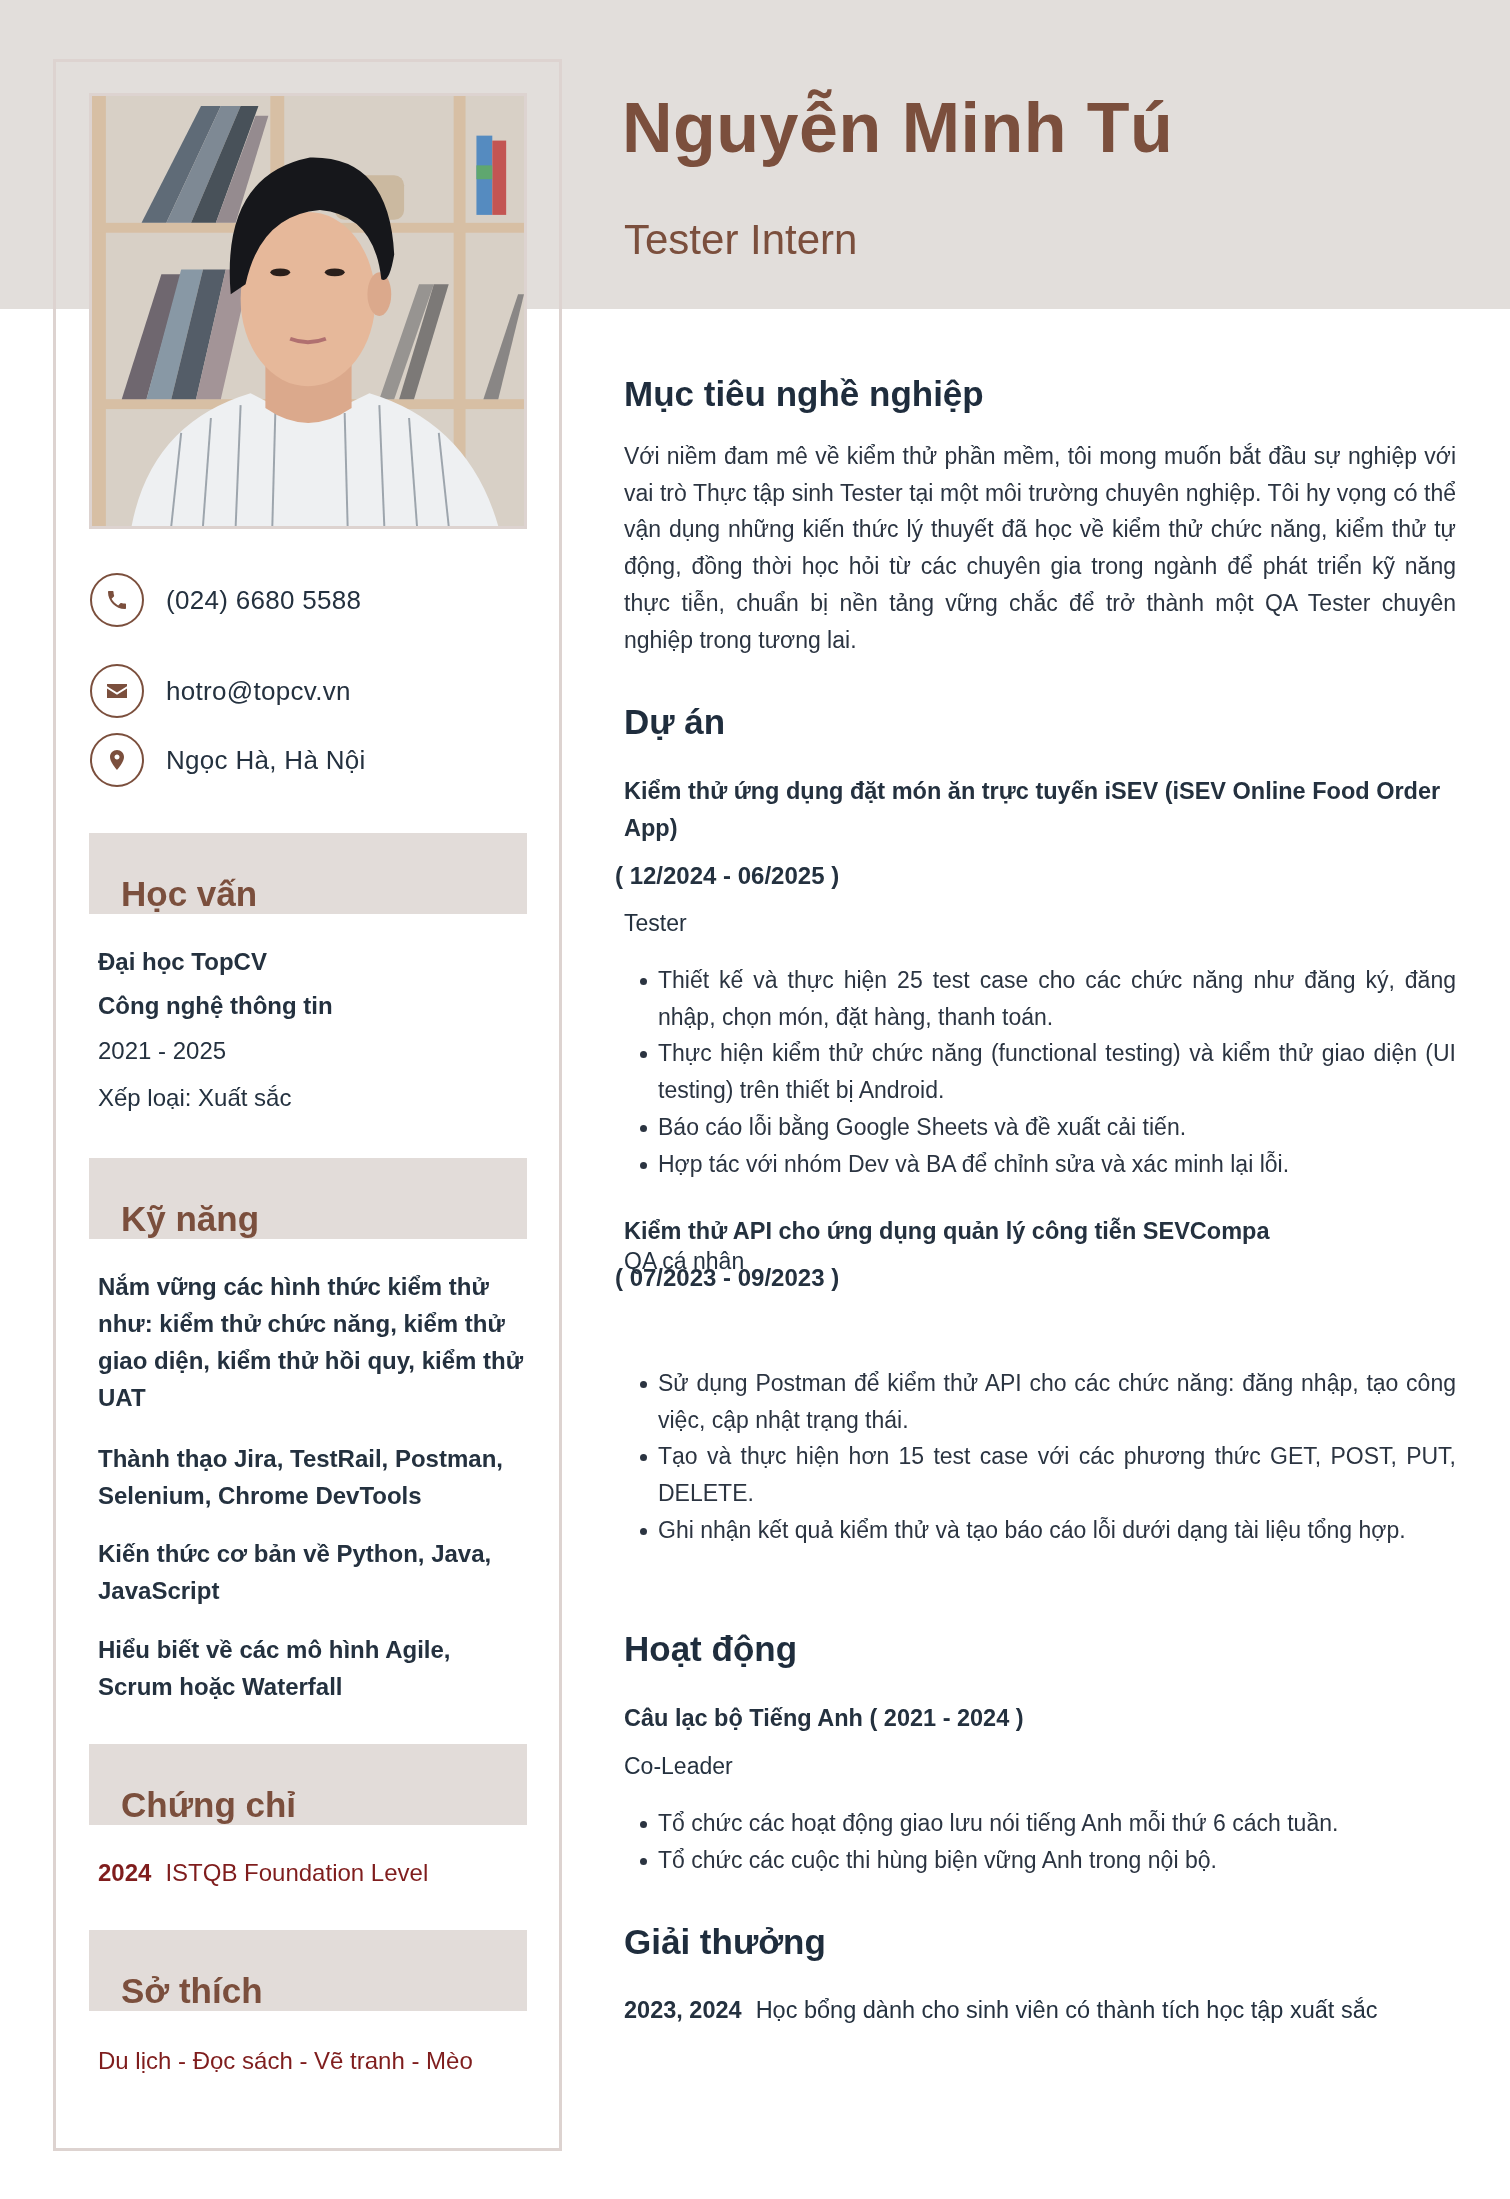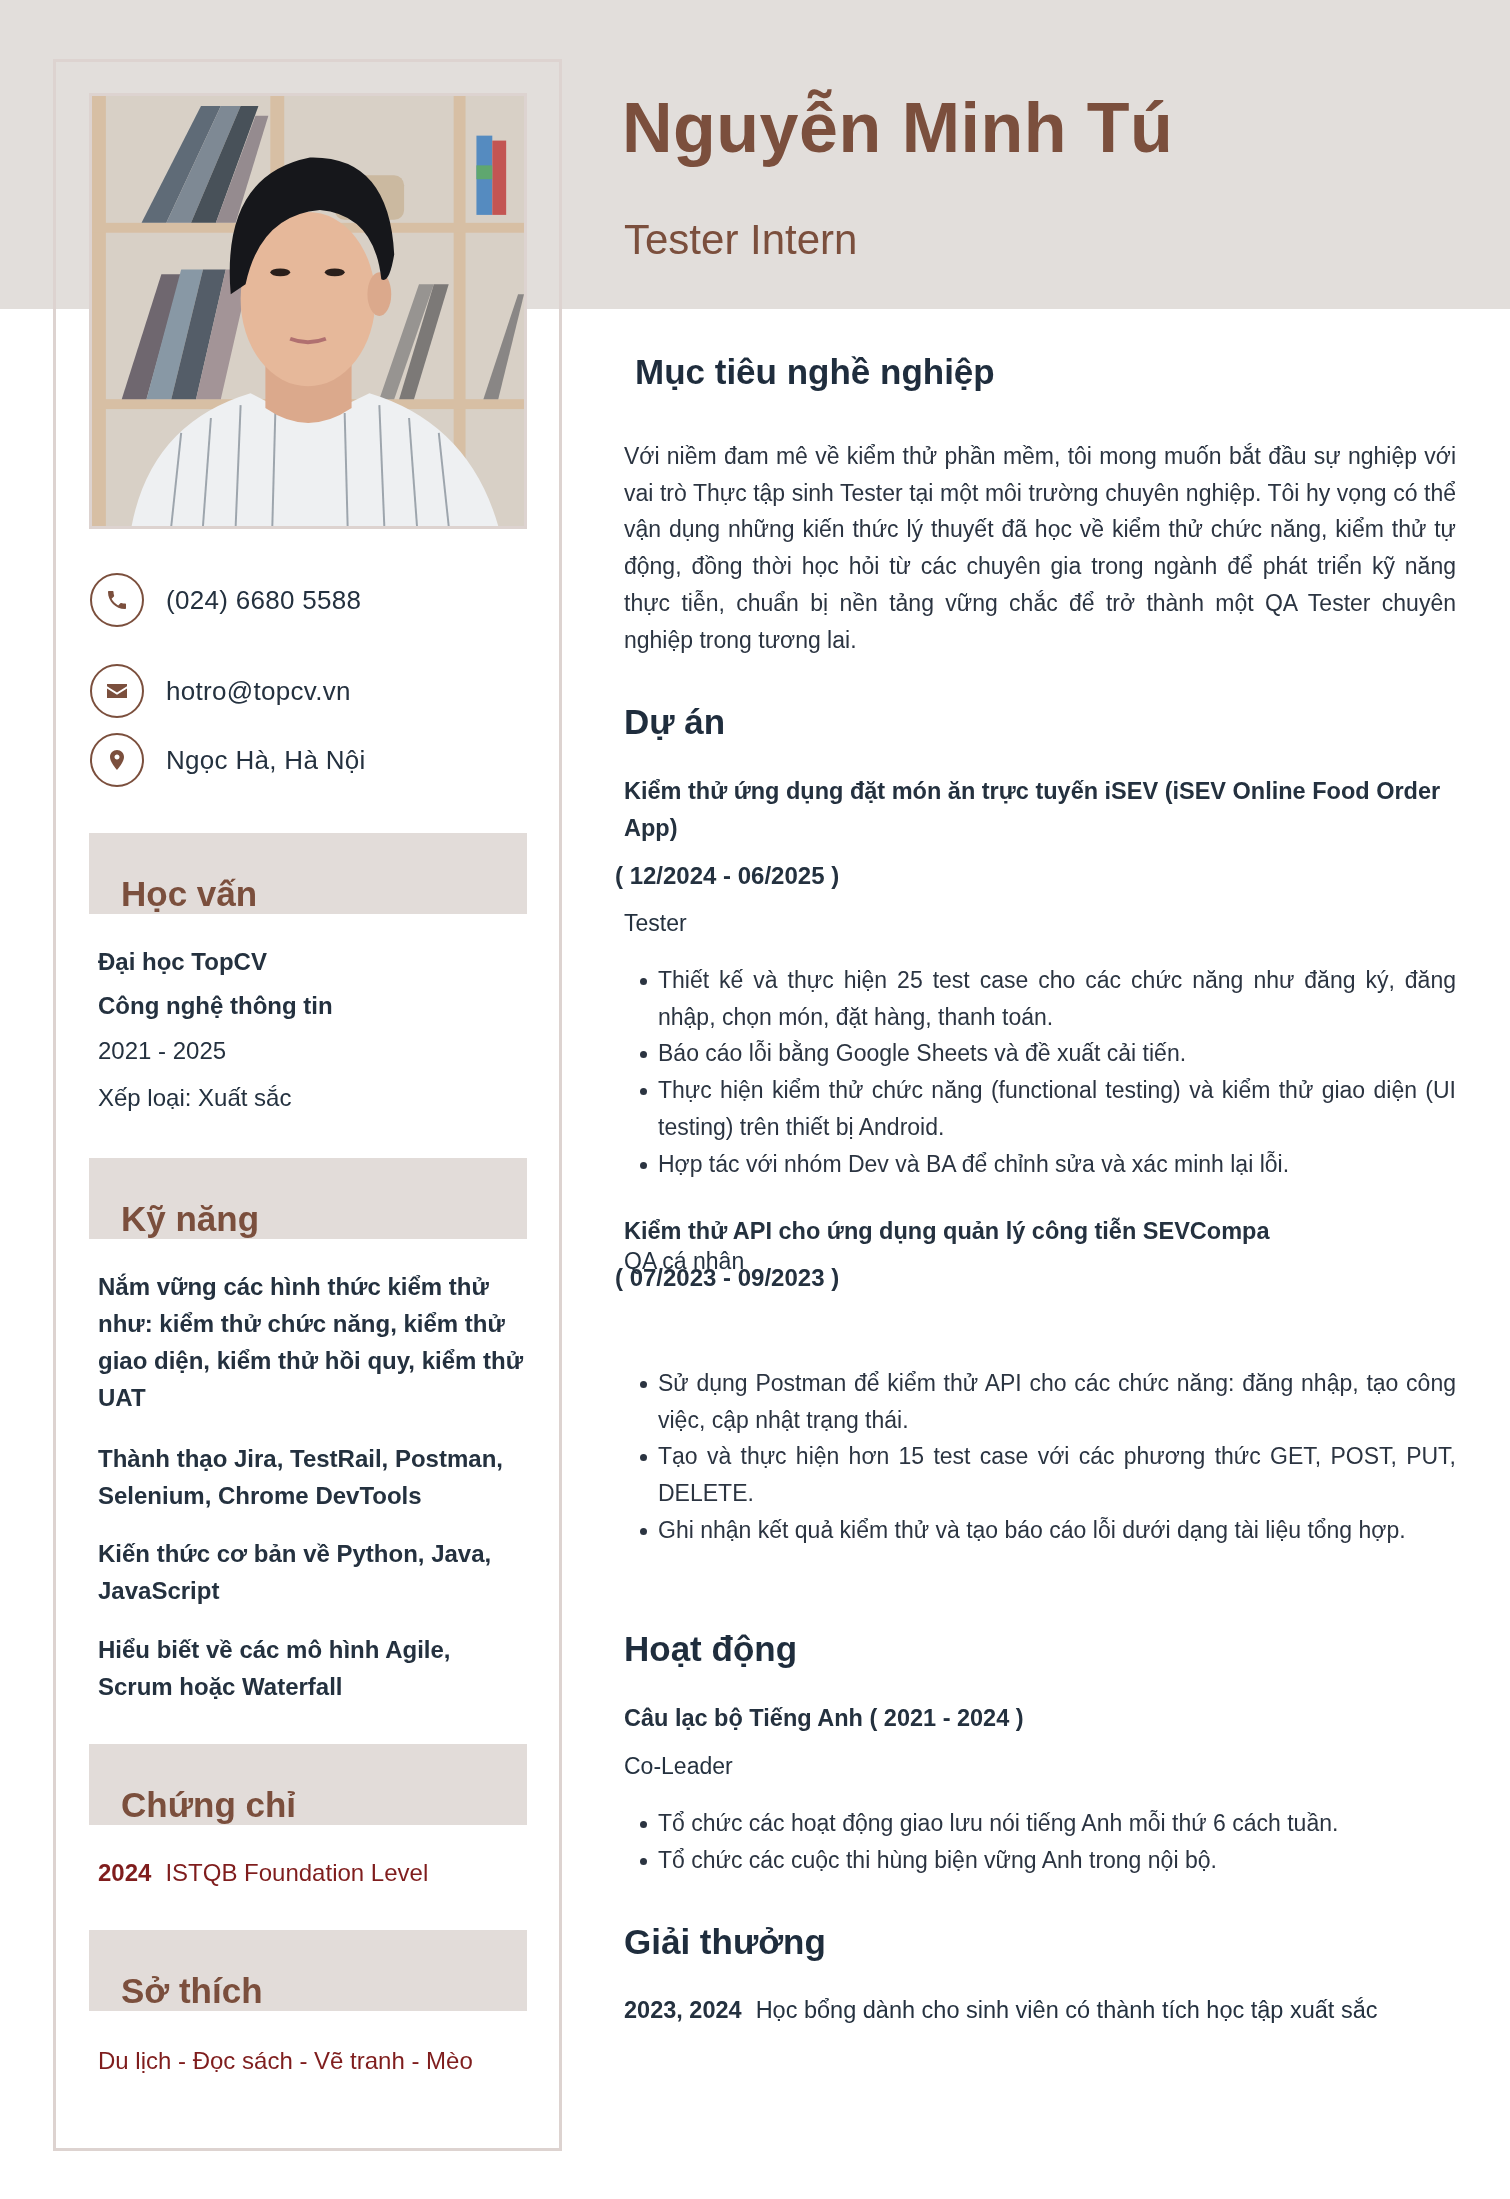--- a/index.html
+++ b/index.html
@@ -161,32 +161,32 @@
 </div>
 
 <div class="side-band" style="top:1930px;">
   <span class="side-band-title">Sở thích</span>
 </div>
 <div class="side-text" style="top:2047px;">Du lịch - Đọc sách - Vẽ tranh - Mèo</div>
 
 <div class="name">Nguyễn Minh Tú</div>
 <div class="job-title">Tester Intern</div>
 
-<div class="main-heading" style="top:352px;margin-left:11px;">Mục tiêu nghề nghiệp</div>
+<div class="main-heading" style="top:374px;">Mục tiêu nghề nghiệp</div>
 <div class="main-para" style="top:438px;">Với niềm đam mê về kiểm thử phần mềm, tôi mong muốn bắt đầu sự nghiệp với vai trò Thực tập sinh Tester tại một môi trường chuyên nghiệp. Tôi hy vọng có thể vận dụng những kiến thức lý thuyết đã học về kiểm thử chức năng, kiểm thử tự động, đồng thời học hỏi từ các chuyên gia trong ngành để phát triển kỹ năng thực tiễn, chuẩn bị nền tảng vững chắc để trở thành một QA Tester chuyên nghiệp trong tương lai.</div>
 
 <div class="main-heading" style="top:702px;">Dự án</div>
 
 <div class="proj-title" style="top:773px;">Kiểm thử ứng dụng đặt món ăn trực tuyến iSEV (iSEV Online Food Order App)</div>
 <div class="proj-date" style="top:862px;">( 12/2024 - 06/2025 )</div>
 <div class="proj-role" style="top:910px;">Tester</div>
 <ul class="bullets" style="top:962px;">
   <li>Thiết kế và thực hiện 25 test case cho các chức năng như đăng ký, đăng nhập, chọn món, đặt hàng, thanh toán.</li>
+  <li>Thực hiện kiểm thử chức năng (functional testing) và kiểm thử giao diện (UI testing) trên thiết bị Android.</li>
   <li>Báo cáo lỗi bằng Google Sheets và đề xuất cải tiến.</li>
-  <li>Thực hiện kiểm thử chức năng (functional testing) và kiểm thử giao diện (UI testing) trên thiết bị Android.</li>
   <li>Hợp tác với nhóm Dev và BA để chỉnh sửa và xác minh lại lỗi.</li>
 </ul>
 
 <div class="proj-title" style="top:1213px;">Kiểm thử API cho ứng dụng quản lý công tiễn SEVCompa</div>
 <div class="proj-date" style="top:1264px;">( 07/2023 - 09/2023 )</div>
 <div class="proj-role" style="top:1248px;">QA cá nhân</div>
 <ul class="bullets" style="top:1365px;">
   <li>Sử dụng Postman để kiểm thử API cho các chức năng: đăng nhập, tạo công việc, cập nhật trạng thái.</li>
   <li>Tạo và thực hiện hơn 15 test case với các phương thức GET, POST, PUT, DELETE.</li>
   <li>Ghi nhận kết quả kiểm thử và tạo báo cáo lỗi dưới dạng tài liệu tổng hợp.</li>

